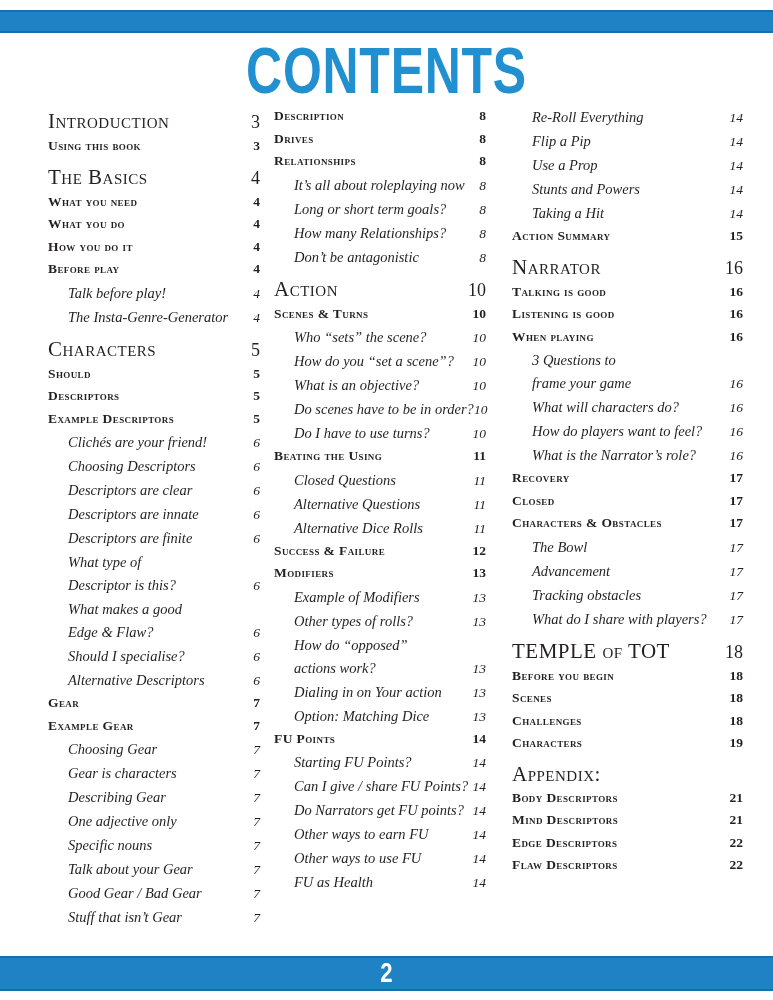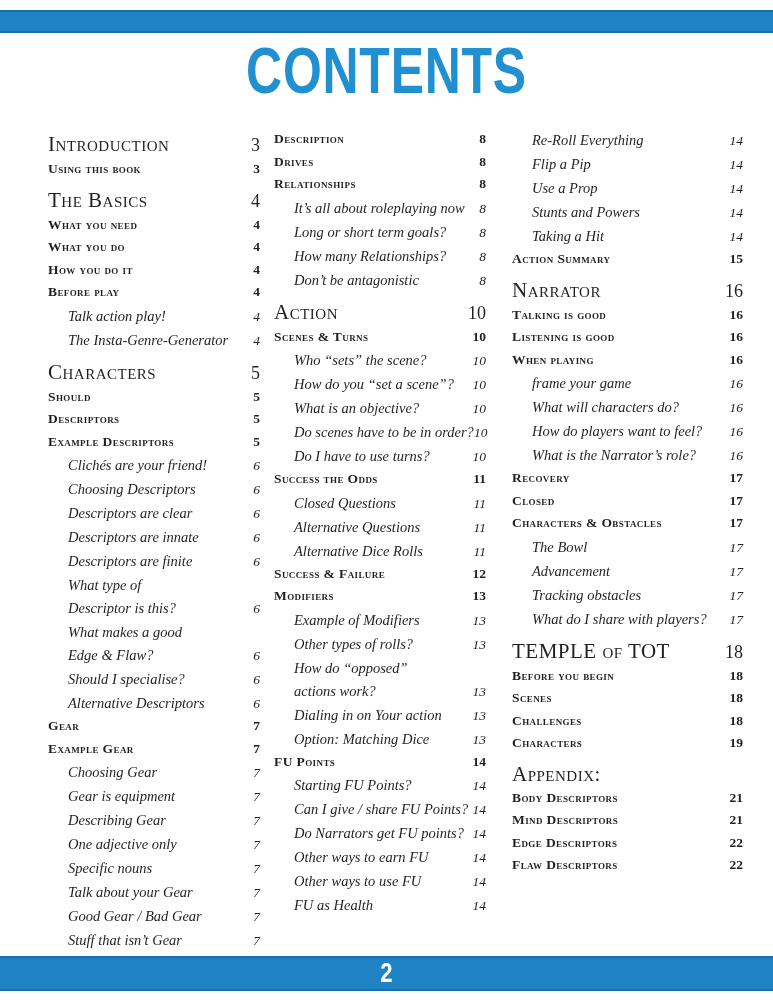--- a/index.html
+++ b/index.html
@@ -48,21 +48,21 @@
     font-size: 64px;
     line-height: 1;
     color: var(--title-blue);
     letter-spacing: 1px;
     transform: scaleX(0.78);
     transform-origin: center;
   }
 
   .toc {
     position: absolute;
-    top: 132px; left: 48px;
+    top: 109px; left: 48px;
     display: flex;
   }
   .col { }
   .col-1 { width: 212px; margin-right: 14px; }
   .col-2 { width: 212px; margin-right: 26px; }
   .col-3 { width: 231px; }
 
   .entry { }
   .row {
     display: flex;
@@ -152,21 +152,21 @@
         </div>
       </div>
       <div class="entry section">
         <div class="row">
           <span class="label">Before play</span>
           <span class="page">4</span>
         </div>
       </div>
       <div class="entry item">
         <div class="row">
-          <span class="label">Talk action play!</span>
+          <span class="label">Talk before play!</span>
           <span class="page">4</span>
         </div>
       </div>
       <div class="entry item">
         <div class="row">
           <span class="label">The Insta-Genre-Generator</span>
           <span class="page">4</span>
         </div>
       </div>
       <div class="entry chapter">
@@ -266,21 +266,21 @@
         </div>
       </div>
       <div class="entry item">
         <div class="row">
           <span class="label">Choosing Gear</span>
           <span class="page">7</span>
         </div>
       </div>
       <div class="entry item">
         <div class="row">
-          <span class="label">Gear is equipment</span>
+          <span class="label">Gear is characters</span>
           <span class="page">7</span>
         </div>
       </div>
       <div class="entry item">
         <div class="row">
           <span class="label">Describing Gear</span>
           <span class="page">7</span>
         </div>
       </div>
       <div class="entry item">
@@ -394,21 +394,21 @@
         </div>
       </div>
       <div class="entry item">
         <div class="row">
           <span class="label">Do I have to use turns?</span>
           <span class="page">10</span>
         </div>
       </div>
       <div class="entry section">
         <div class="row">
-          <span class="label">Success the Odds</span>
+          <span class="label">Beating the Using</span>
           <span class="page">11</span>
         </div>
       </div>
       <div class="entry item">
         <div class="row">
           <span class="label">Closed Questions</span>
           <span class="page">11</span>
         </div>
       </div>
       <div class="entry item">
@@ -566,20 +566,23 @@
           <span class="page">16</span>
         </div>
       </div>
       <div class="entry section">
         <div class="row">
           <span class="label">When playing</span>
           <span class="page">16</span>
         </div>
       </div>
       <div class="entry item">
+        <div class="row">
+          <span class="label">3 Questions to</span>
+        </div>
         <div class="row">
           <span class="label">frame your game</span>
           <span class="page">16</span>
         </div>
       </div>
       <div class="entry item">
         <div class="row">
           <span class="label">What will characters do?</span>
           <span class="page">16</span>
         </div>

